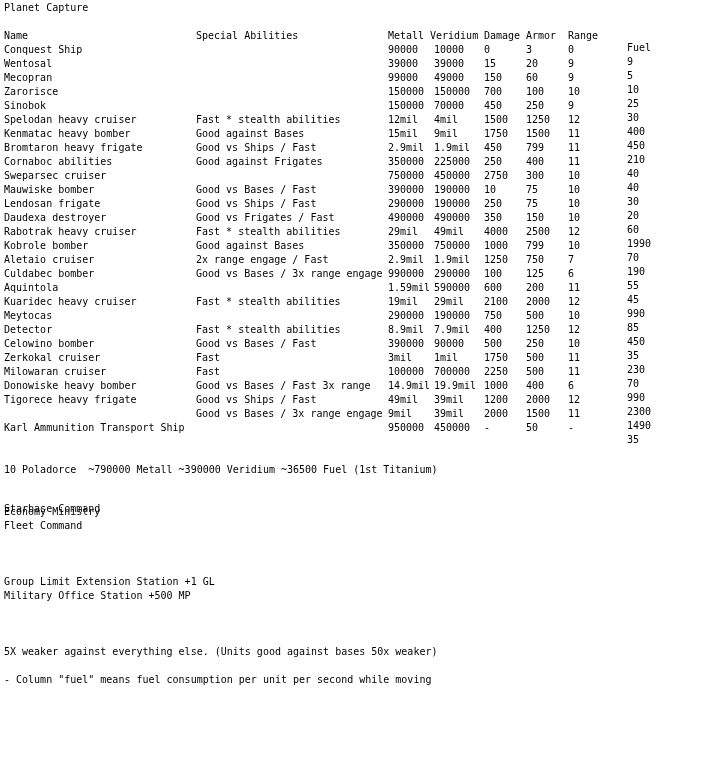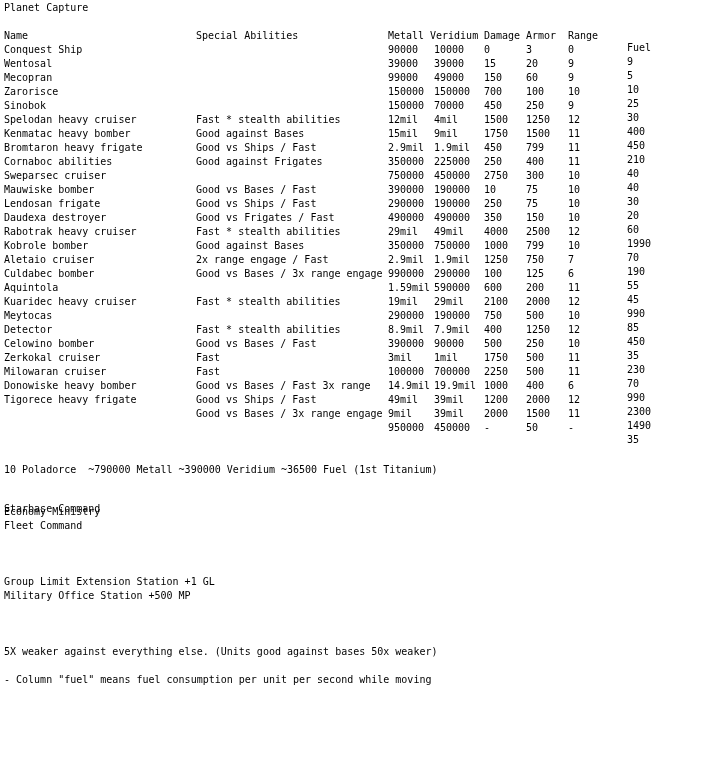--- a/index.html
+++ b/index.html
@@ -336,20 +336,21 @@
       <div class="row">
     <span class="cell c-abil">Good vs Bases / 3x range engage</span>
     <span class="cell c-met">9mil</span>
     <span class="cell c-ver">39mil</span>
     <span class="cell c-dam">2000</span>
     <span class="cell c-arm">1500</span>
     <span class="cell c-rng">11</span>
     <span class="cell c-fuel">1490</span>
   </div>
       <div class="row">
+    <span class="cell c-name">Karl Ammunition Transport Ship</span>
     <span class="cell c-abil"></span>
     <span class="cell c-met">950000</span>
     <span class="cell c-ver">450000</span>
     <span class="cell c-dam">-</span>
     <span class="cell c-arm">50</span>
     <span class="cell c-rng">-</span>
     <span class="cell c-fuel">35</span>
   </div>
     </div>
 

